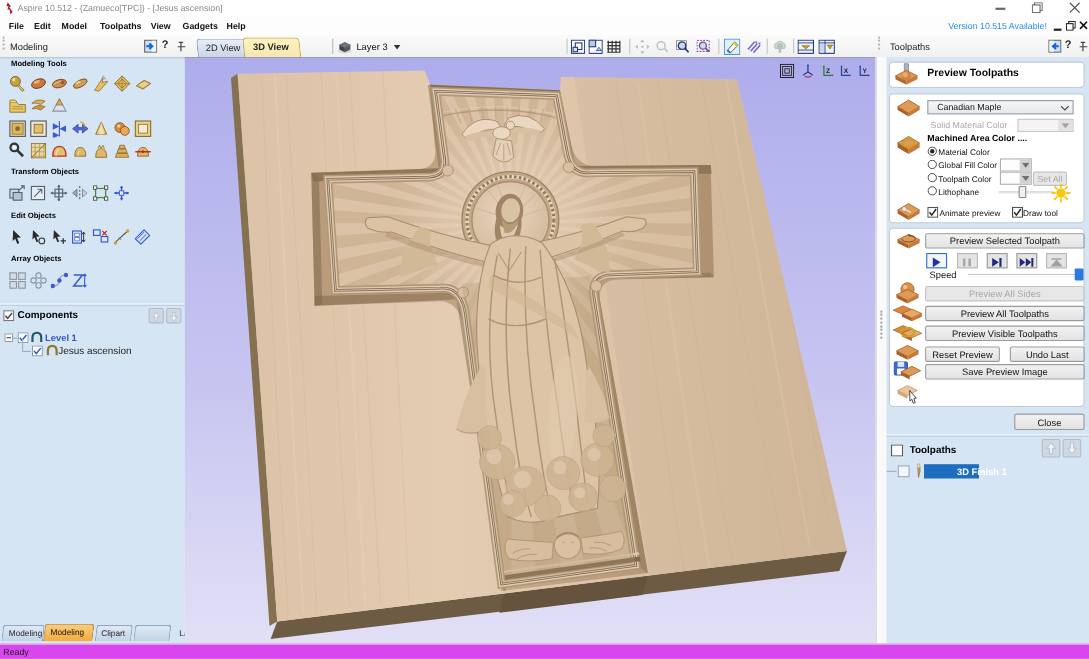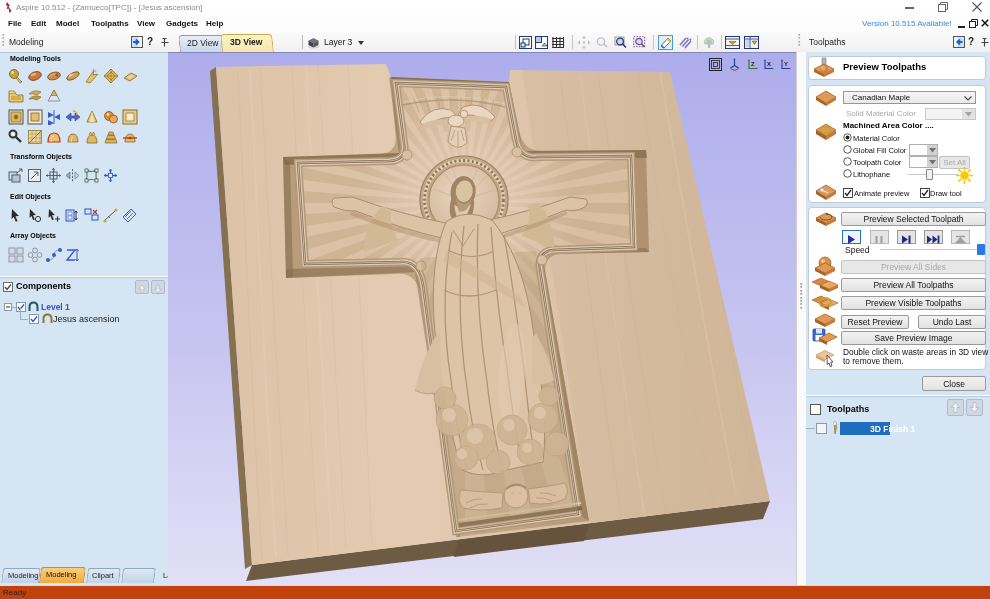--- a/index.html
+++ b/index.html
@@ -847,21 +847,20 @@
         <rect x="4.5" y="8" width="7" height="5.5" fill="#fff"></rect>
         <path d="M8 11 L18 6 L26 10 L16 15 Z" fill="#e09a58" stroke="#9a5a20" stroke-width="0.7"></path>
         <path d="M8 11 L16 15 L16 18 L8 14 Z" fill="#a86028"></path>
       </svg>
     <div class="btn" style="left:35px;top:279px;width:145px;height:14px;line-height:13px;">Save Preview Image</div>
     <svg class="abs" style="left:8px;top:295px;" width="26" height="22" viewBox="0 0 26 22">
         <path d="M2 8 L11 3.5 L20 8 L11 12.5 Z" fill="#ecc49a" stroke="#c09a70" stroke-width="0.7"></path>
         <path d="M2 8 L11 12.5 L11 15.5 L2 11 Z" fill="#d0a878"></path>
         <path d="M13 8 L19 15 L16.8 15.2 L18 19 L16.2 19.6 L15 16 L13.2 17.5 Z" fill="#fff" stroke="#333" stroke-width="0.8"></path>
       </svg>
-    <span class="abs" style="left:37px;top:296px;width:146px;font-size:8.4px;line-height:9px;color:#111;">Double click on waste areas in 3D view to remove them.</span>
 
     <div class="btn" style="left:116px;top:324px;width:64px;height:15px;line-height:14px;">Close</div>
 
     <span class="abs" style="left:0px;top:343px;width:184px;height:1px;background:#ffffff;"></span>
     <span class="abs" style="left:0px;top:344px;width:184px;height:1px;background:#b8cbdd;"></span>
 
     <svg class="abs" style="left:4px;top:352px;" width="11" height="11" viewBox="0 0 11 11">
         <rect x="0.5" y="0.5" width="10" height="10" fill="#fdfdfd" stroke="#555"></rect>
       </svg>
     <span class="abs" style="left:21px;top:352px;font-size:9px;font-weight:bold;color:#000;">Toolpaths</span>
@@ -876,17 +875,17 @@
         <rect x="0.5" y="0.5" width="10" height="10" fill="#f4f6f8" stroke="#8a9ab0"></rect>
       </svg>
     <svg class="abs" style="left:25px;top:369px;" width="8" height="14" viewBox="0 0 8 14">
         <path d="M3 1 h2 l0.5 6 L4 13 L3.5 7 Z" fill="#c8a858" stroke="#7a6a30" stroke-width="0.6"></path>
         <path d="M3 1 h2 v3 h-2 Z" fill="#e8e0d0"></path>
       </svg>
     <div class="abs" style="left:34px;top:370px;width:50px;height:13px;background:#1f6dbf;"></div>
     <span class="abs" style="left:36px;top:372px;font-size:8.5px;font-weight:bold;color:#fff;margin-left:28px;">3D Finish 1</span>
   </div>
 
-  <div class="abs" style="left:0;top:585px;width:990px;height:14px;background:#c2410c;border-top:1px solid #dcdcdc;">
+  <div class="abs" style="left:0;top:585px;width:990px;height:14px;background:#d946ef;border-top:1px solid #dcdcdc;">
     <span class="abs" style="left:3px;top:2px;font-size:8px;color:#222;">Ready</span>
   </div>
 
 </div>
 
 </body></html>

